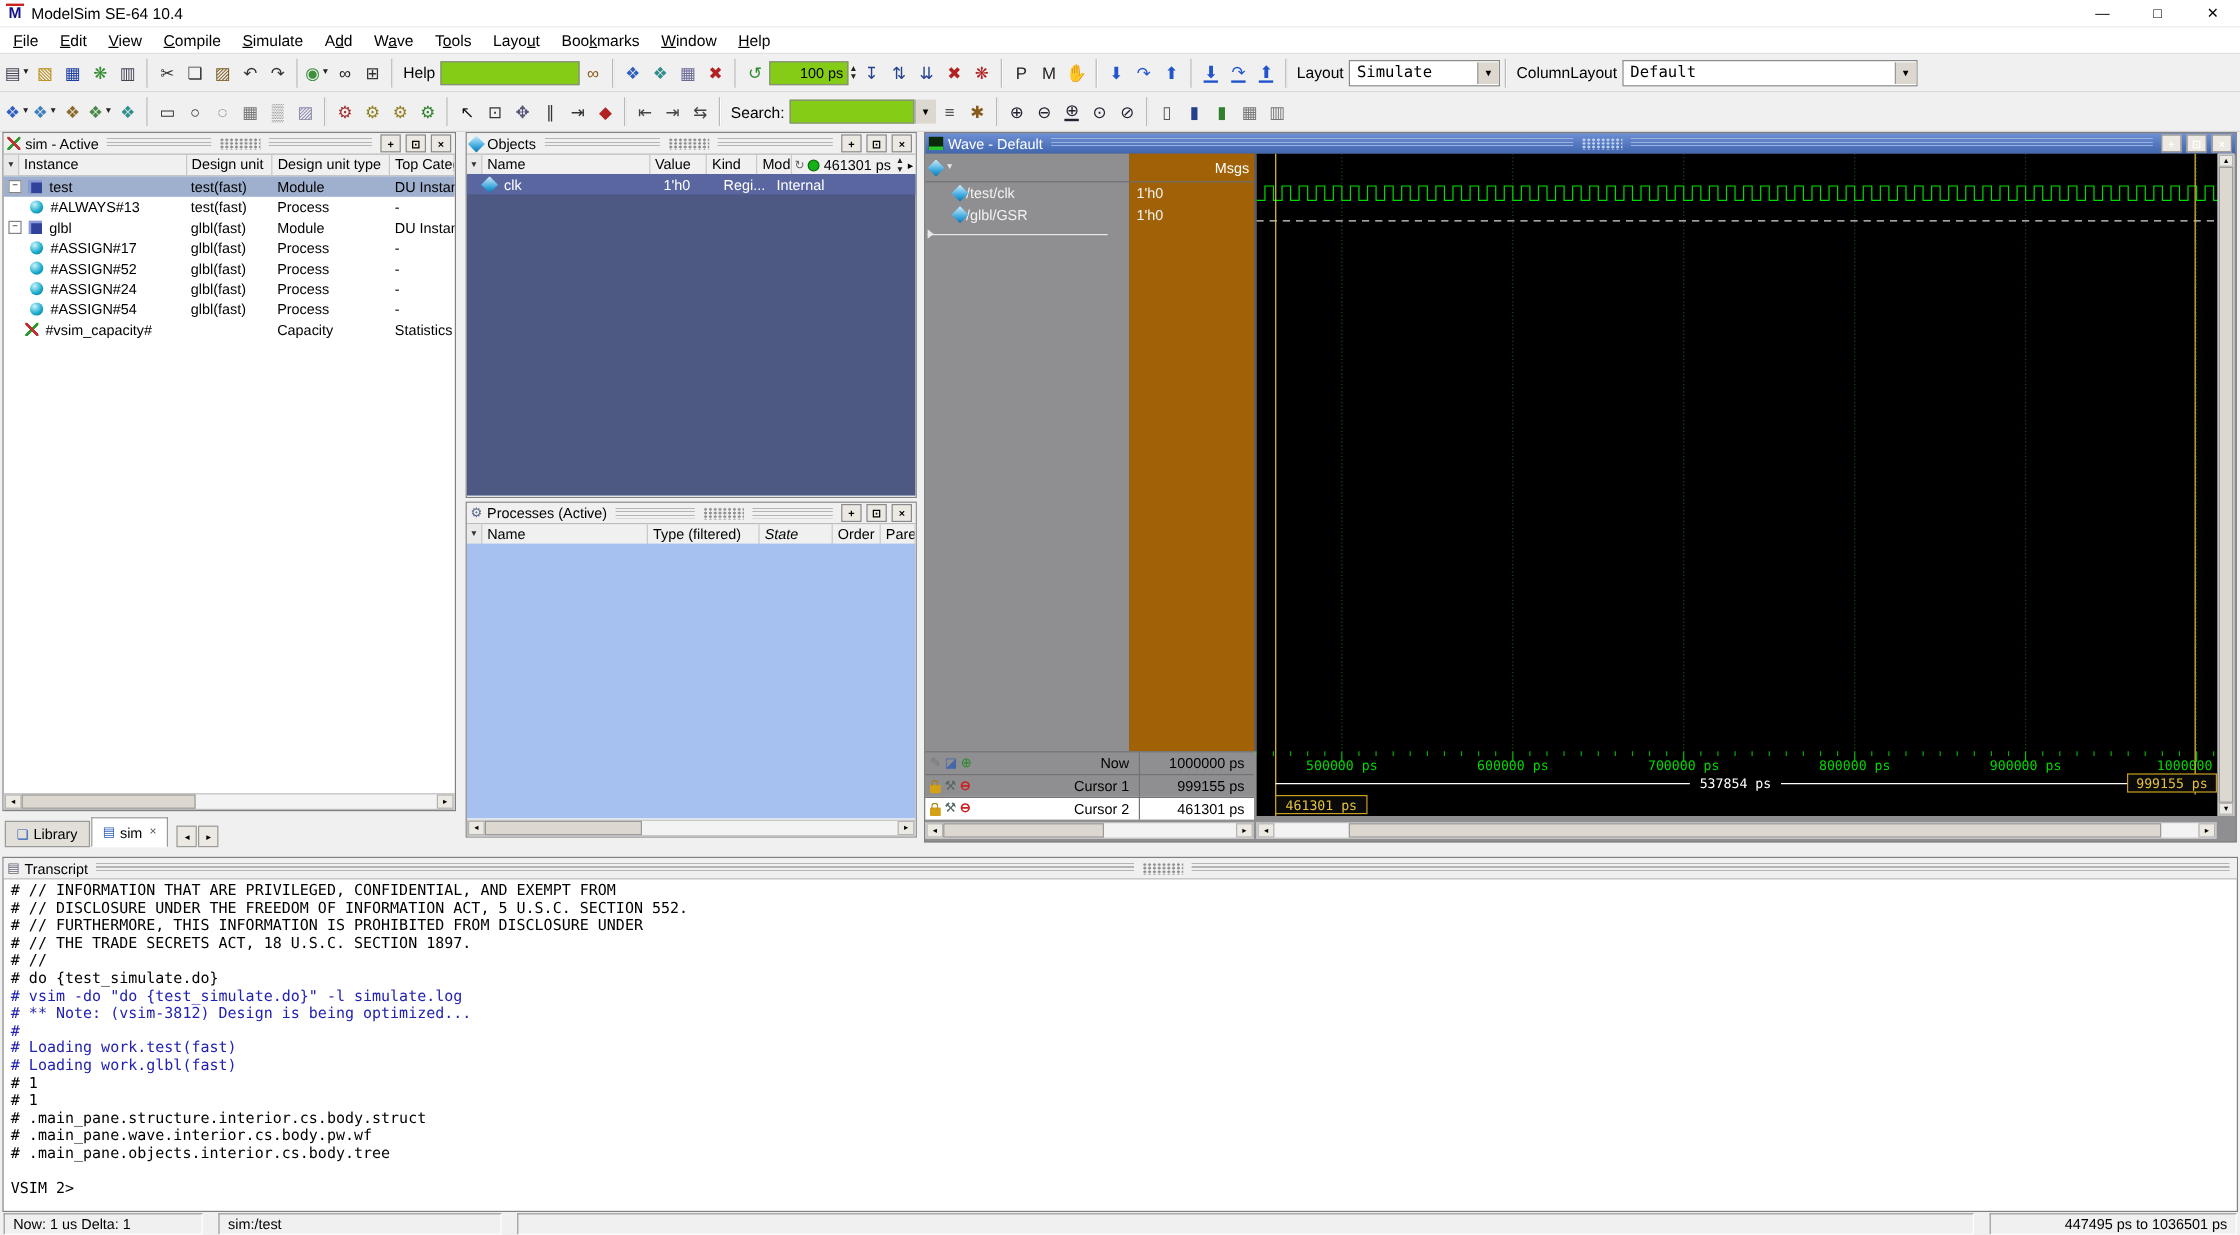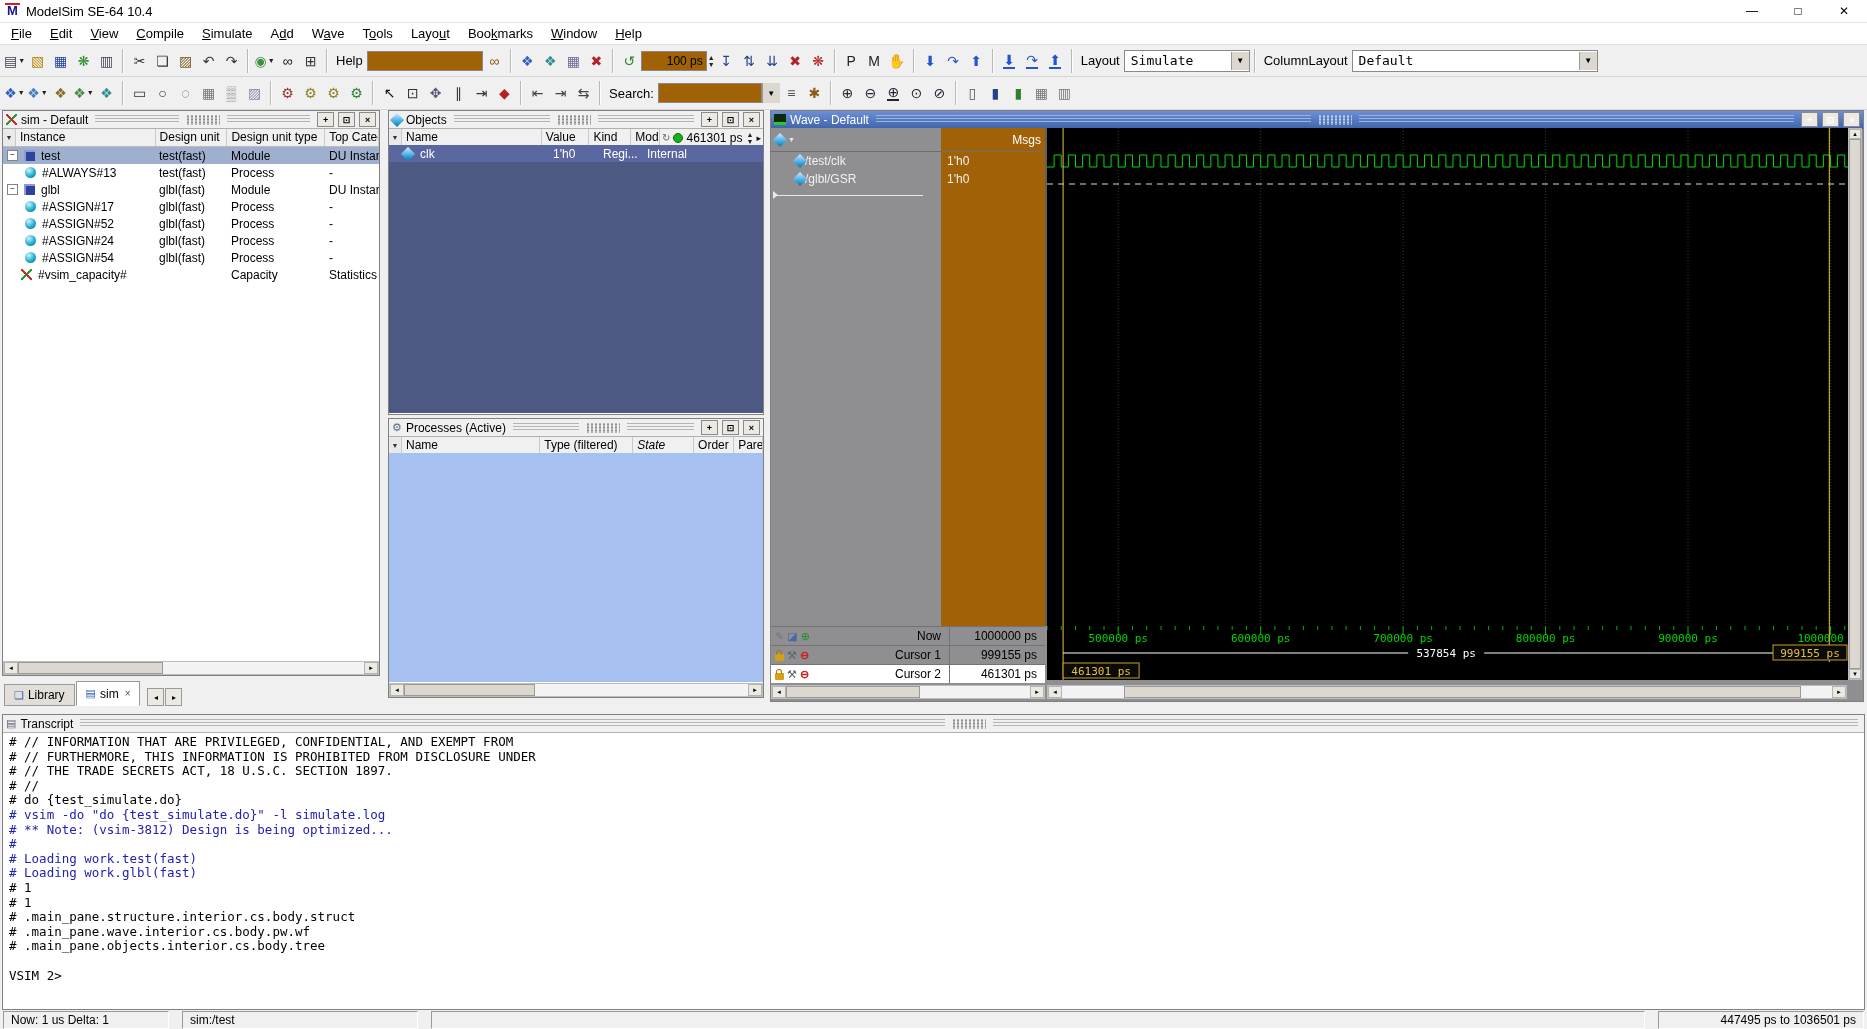--- a/index.html
+++ b/index.html
@@ -21,21 +21,21 @@
   .menu-item{padding:2px 9px;white-space:nowrap}
   .menu-item u{text-decoration:underline}
 
   .toolbar{height:31px;background:#f0f0f0;display:flex;align-items:center;padding:0 3px;
            border-bottom:1px solid #d6d6d6}
   .tsep{width:1px;height:24px;background:#b8b8b8;border-right:1px solid #fdfdfd;margin:0 4px}
   .tbtn{min-width:23px;height:23px;display:inline-flex;align-items:center;justify-content:center;
         font-size:14px;line-height:14px}
   .tbtn .dd{font-size:7px;color:#222;margin-left:1px}
   .tlabel{margin:0 4px;font-size:13px}
-  .tb-input{height:18px;border:1px solid #8a8a8a;background:#a16207;font-size:12px;padding:0 3px;
+  .tb-input{height:18px;border:1px solid #8a8a8a;background:#84cc16;font-size:12px;padding:0 3px;
             font-family:"Liberation Sans",sans-serif}
   .spin{display:flex;flex-direction:column;justify-content:center;font-size:7px;line-height:7px;
         margin-left:1px;color:#222}
   .tb-select{height:20px;border:1px solid #8a8a8a;background:#fff;display:flex;align-items:center;
              justify-content:space-between;padding-left:6px;font-size:13px;
              font-family:"DejaVu Sans Mono",monospace}
   .selarrow{width:17px;height:18px;background:#dcd8d0;border-left:1px solid #9a9a9a;display:flex;
             align-items:center;justify-content:center;font-size:8px}
 
   
@@ -403,21 +403,21 @@
       <span style="color: rgb(119, 119, 119);">▦</span>
     </span>
     <span class="tbtn">
       <span style="color: rgb(119, 119, 119);">▥</span>
     </span>
   </div>
 
 <div class="panel" id="sim-panel" style="left:2px;top:110px;width:378px;height:566px">
   <div class="phdr">
     <span class="i-capacity"></span>
-    <span>sim - Default</span>
+    <span>sim - Active</span>
     <span class="grip"></span>
     <span class="dots"></span>
     <span class="grip"></span>
     <span class="pbtn">+</span>
     <span class="pbtn">⊡</span>
     <span class="pbtn">×</span>
   </div>
   <div class="cols" id="sim-cols">
       <span class="funnel">▼</span>
       <span class="col" style="width: 140px;">Instance</span>
@@ -775,20 +775,21 @@
 <div class="panel" id="transcript-panel" style="left:2px;top:714px;width:1863px;height:296px">
   <div class="phdr">
     <span style="font-size:11px;color:#667">▤</span>
     <span>Transcript</span>
     <span class="grip"></span>
     <span class="dots"></span>
     <span class="grip"></span>
   </div>
   <div class="transcript-body" id="transcript-body" style="top:18px">
       <div class="tline"># //   INFORMATION THAT ARE PRIVILEGED, CONFIDENTIAL, AND EXEMPT FROM</div>
+      <div class="tline"># //   DISCLOSURE UNDER THE FREEDOM OF INFORMATION ACT, 5 U.S.C. SECTION 552.</div>
       <div class="tline"># //   FURTHERMORE, THIS INFORMATION IS PROHIBITED FROM DISCLOSURE UNDER</div>
       <div class="tline"># //   THE TRADE SECRETS ACT, 18 U.S.C. SECTION 1897.</div>
       <div class="tline"># //</div>
       <div class="tline"># do {test_simulate.do}</div>
       <div class="tline blue"># vsim -do "do {test_simulate.do}" -l simulate.log</div>
       <div class="tline blue"># ** Note: (vsim-3812) Design is being optimized...</div>
       <div class="tline blue">#</div>
       <div class="tline blue"># Loading work.test(fast)</div>
       <div class="tline blue"># Loading work.glbl(fast)</div>
       <div class="tline"># 1</div>

